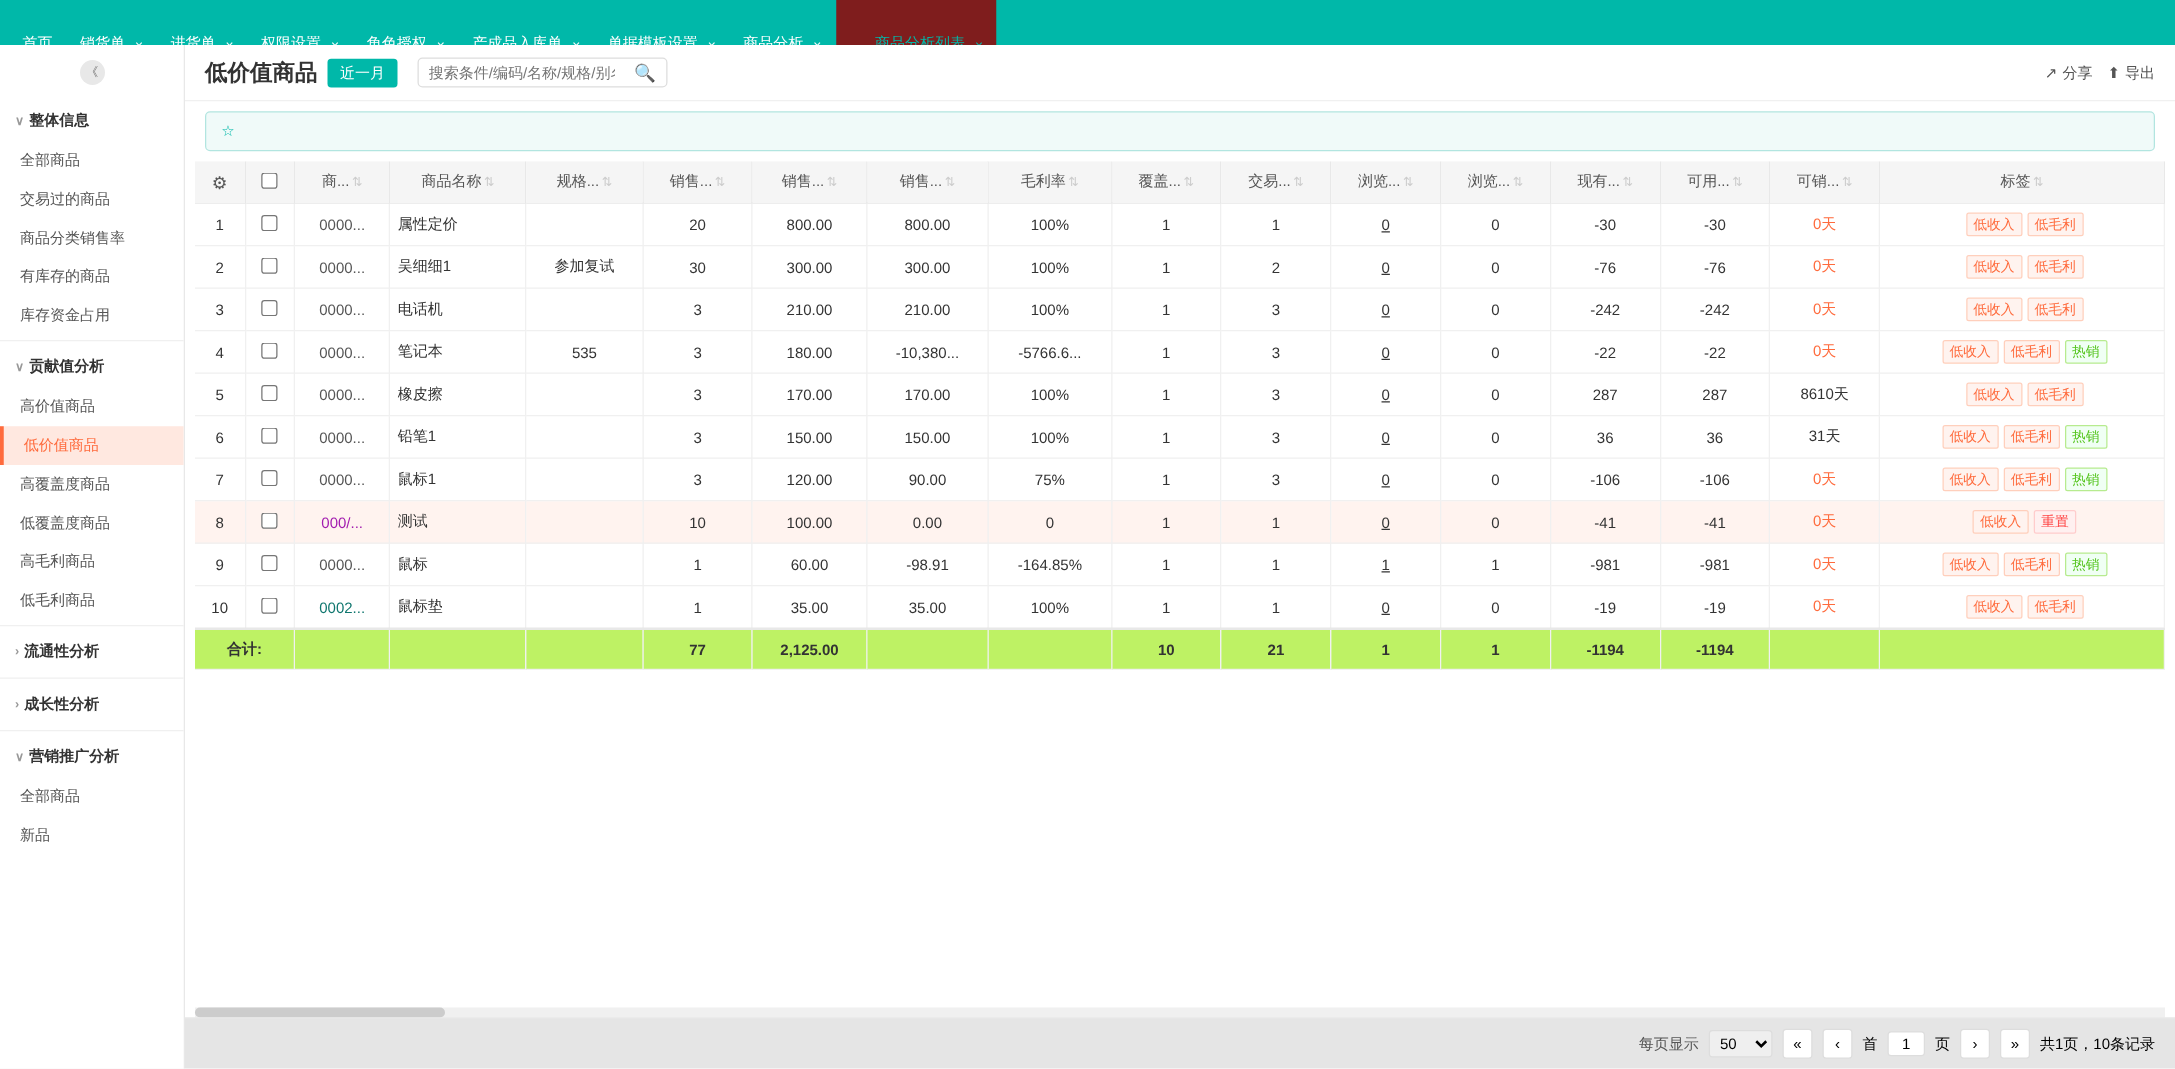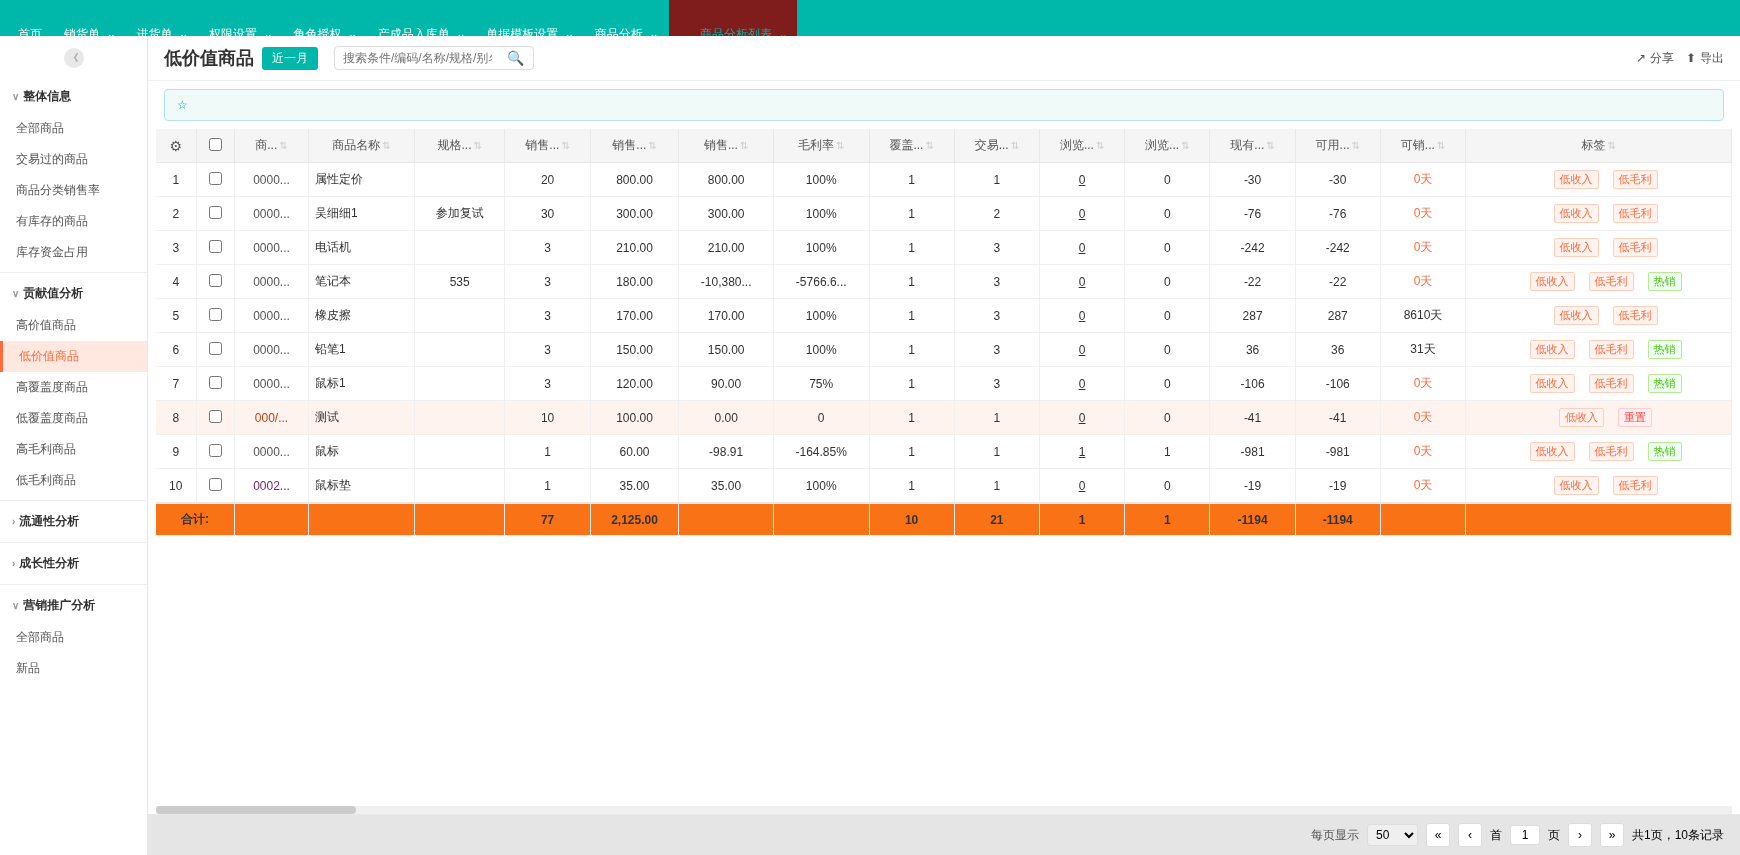--- a/index.html
+++ b/index.html
@@ -181,30 +181,30 @@
       border-right: 1px solid #f0f0f0;
       color: #333;
       white-space: nowrap;
     }
     tr.highlighted td { background: #fff3ef; }
     .tag {
       display: inline-block;
       padding: 1px 5px;
       border-radius: 2px;
       font-size: 11px;
-      margin-left: 14px;
+      margin-left: 4px;
     }
     .tag-orange { background: #fff3ef; color: #ff6b3d; border: 1px solid #ffcfbc; }
     .tag-red { background: #fff0f0; color: #ff4444; border: 1px solid #ffcccc; }
     .tag-green { background: #f0fff4; color: #52c41a; border: 1px solid #b7eb8f; }
     .zero-underline { text-decoration: underline; color: #333; }
 
     
     .total-row {
-      background: #f97316;
+      background: #bef264;
       border-top: 2px solid #e8e8e8;
     }
     .total-row td { font-weight: bold; }
 
     
     .pagination {
       display: flex;
       align-items: center;
       justify-content: flex-end;
       padding: 8px 16px;
@@ -529,21 +529,21 @@
     <td><span class="zero-underline">0</span></td>
     <td>0</td>
     <td>-106</td>
     <td>-106</td>
     <td style="color:#ff6b3d">0天</td>
     <td><span class="tag tag-orange">低收入</span><span class="tag tag-orange">低毛利</span><span class="tag tag-green">热销</span></td>
   </tr>
             <tr class="highlighted">
     <td>8</td>
     <td><input type="checkbox" style=""></td>
-    <td style="color:#c2410c">000/...</td>
+    <td style="color:#a21caf">000/...</td>
     <td style="text-align:left">测试</td>
     <td></td>
     <td>10</td>
     <td>100.00</td>
     <td>0.00</td>
     <td>0</td>
     <td>1</td>
     <td>1</td>
     <td><span class="zero-underline">0</span></td>
     <td>0</td>
@@ -567,21 +567,21 @@
     <td><span class="zero-underline">1</span></td>
     <td>1</td>
     <td>-981</td>
     <td>-981</td>
     <td style="color:#ff6b3d">0天</td>
     <td><span class="tag tag-orange">低收入</span><span class="tag tag-orange">低毛利</span><span class="tag tag-green">热销</span></td>
   </tr>
             <tr>
     <td>10</td>
     <td><input type="checkbox" style=""></td>
-    <td style="color:#701a75">0002...</td>
+    <td style="color:#0f766e">0002...</td>
     <td style="text-align:left">鼠标垫</td>
     <td></td>
     <td>1</td>
     <td>35.00</td>
     <td>35.00</td>
     <td>100%</td>
     <td>1</td>
     <td>1</td>
     <td><span class="zero-underline">0</span></td>
     <td>0</td>

